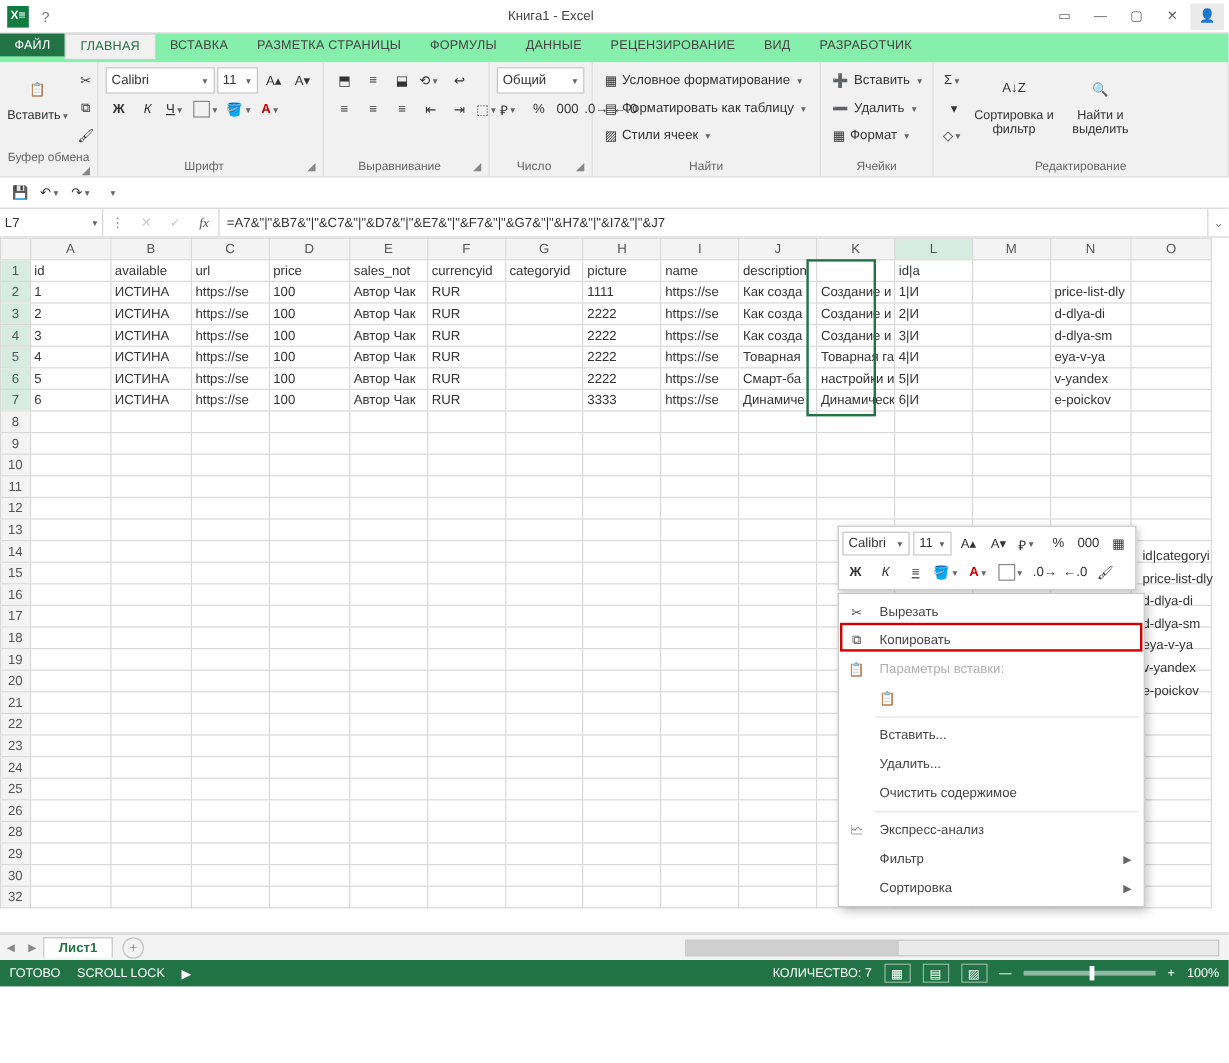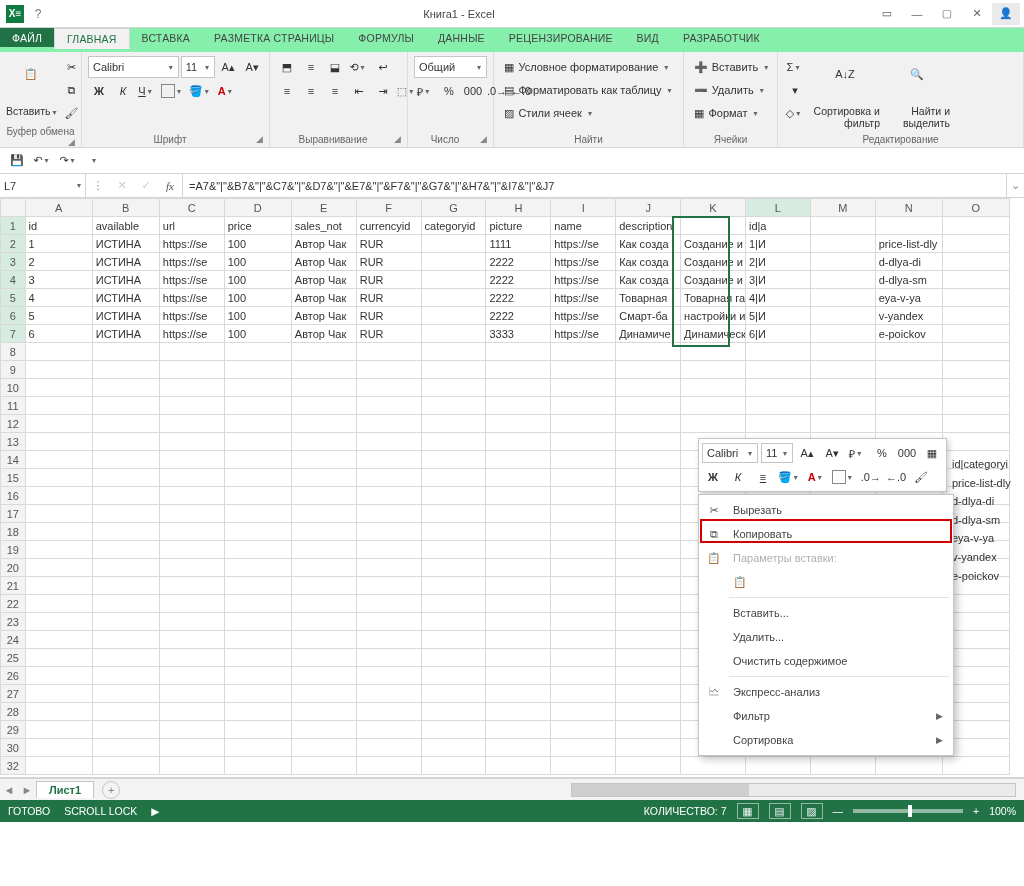--- a/index.html
+++ b/index.html
@@ -24,21 +24,21 @@
 .dialoglnc{float:right;color:#888;font-size:9px;margin-left:4px;}
 .biggrid{display:flex;flex-direction:column;gap:2px;}
 .row{display:flex;gap:2px;align-items:center;}
 .btn{min-width:22px;height:22px;display:flex;align-items:center;justify-content:center;border:1px solid transparent;background:transparent;}
 .dd{min-width:10px;color:#666;font-size:8px;padding-left:2px;}
 .combo{height:22px;border:1px solid #c5c5c5;background:#fff;display:flex;align-items:center;padding:0 2px 0 4px;}
 .combo span.val{flex:1;}
 .combo .caret{font-size:8px;color:#666;padding:0 3px;}
 .big-btn{display:flex;flex-direction:column;align-items:center;justify-content:flex-start;width:54px;padding-top:2px;}
 .big-btn .ic{width:32px;height:32px;display:flex;align-items:center;justify-content:center;}
-.big-btn .lbl{font-size:10.5px;text-align:right;line-height:1.1;margin-top:16px;}
+.big-btn .lbl{font-size:10.5px;text-align:center;line-height:1.1;margin-top:1px;}
 .stack{display:flex;flex-direction:column;gap:1px;}
 .stack .sitem{height:22px;display:flex;align-items:center;gap:4px;padding:0 4px;white-space:nowrap;}
 
 .qat{height:26px;display:flex;align-items:center;gap:4px;padding:0 6px;border-bottom:1px solid #d4d4d4;background:#fff;}
 
 .fbar{height:24px;display:flex;align-items:stretch;border-bottom:1px solid #d4d4d4;}
 .namebox{width:86px;border-right:1px solid #d4d4d4;display:flex;align-items:center;padding:0 4px;}
 .namebox .caret{font-size:8px;color:#666;margin-left:auto;}
 .fxbtns{display:flex;align-items:center;border-right:1px solid #d4d4d4;}
 .fxbtns .fxb{width:24px;text-align:center;color:#888;}
@@ -780,38 +780,20 @@
           <td class="num"></td>
           <td></td>
           <td></td>
           <td></td>
           <td></td>
           <td></td>
           <td></td>
           <td></td>
         </tr>
         <tr>
-          <th class="rowh">27</th>
-          <td class="num"></td>
-          <td></td>
-          <td></td>
-          <td class="num"></td>
-          <td></td>
-          <td></td>
-          <td></td>
-          <td class="num"></td>
-          <td></td>
-          <td></td>
-          <td></td>
-          <td></td>
-          <td></td>
-          <td></td>
-          <td></td>
-        </tr>
-        <tr>
           <th class="rowh">28</th>
           <td class="num"></td>
           <td></td>
           <td></td>
           <td class="num"></td>
           <td></td>
           <td></td>
           <td></td>
           <td class="num"></td>
           <td></td>

